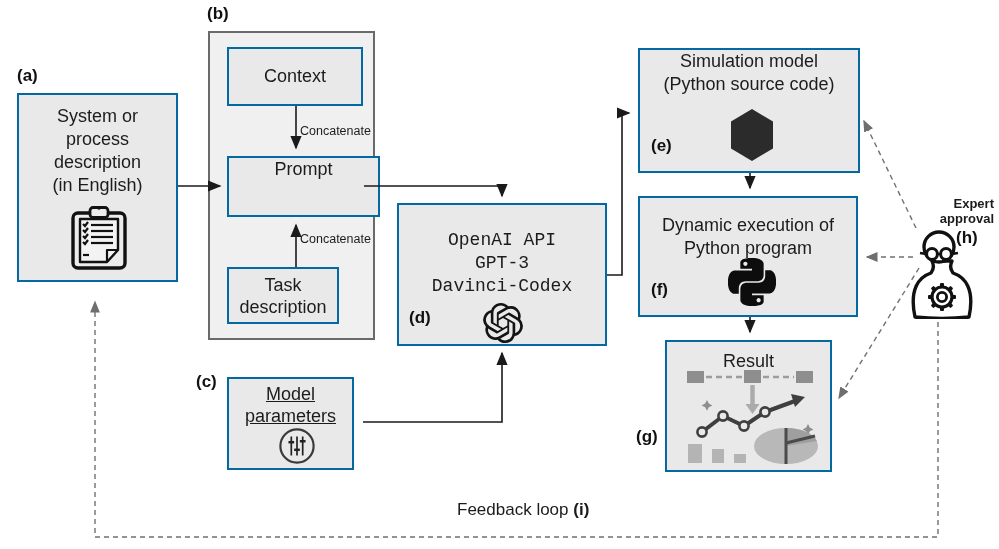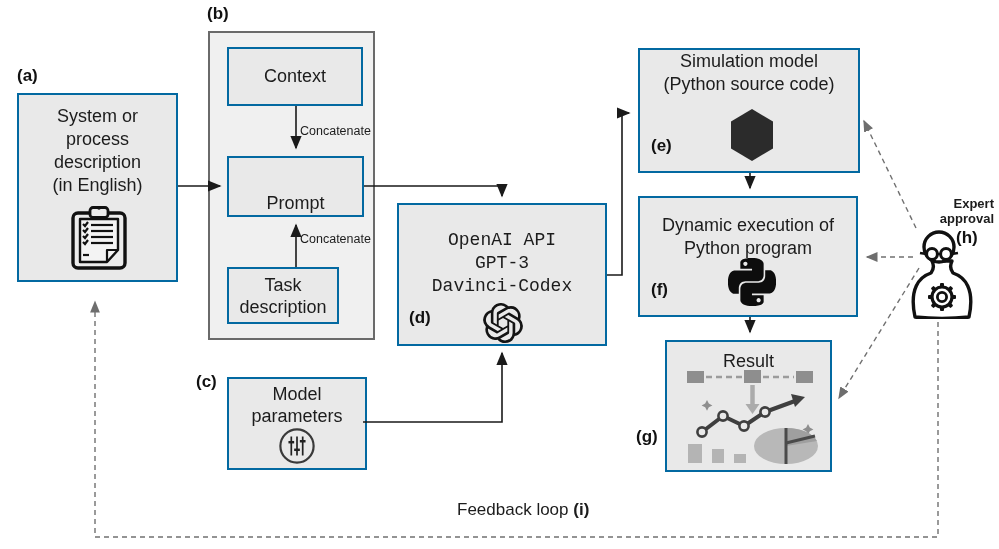--- a/index.html
+++ b/index.html
@@ -48,30 +48,30 @@
           <line x1="22" y1="38" x2="44" y2="38"></line>
         <line x1="14" y1="50" x2="20" y2="50"></line>
       </g>
     </svg>
   </div>
 
   <div class="box" style="left:227px;top:47px;width:136px;height:59px;display:flex;align-items:center;justify-content:center;">
     <div class="box-text">Context</div>
   </div>
 
-  <div class="box" style="left:227px;top:156px;width:137px;height:61px;display:flex;align-items:flex-end;justify-content:center;">
+  <div class="box" style="left:227px;top:156px;width:153px;height:61px;display:flex;align-items:flex-start;justify-content:center;">
     <div class="box-text">Prompt</div>
   </div>
 
   <div class="box" style="left:227px;top:267px;width:112px;height:57px;display:flex;align-items:center;justify-content:center;">
     <div class="box-text" style="line-height:22px;">Task
 description</div>
   </div>
 
-  <div class="box" style="left:227px;top:377px;width:140px;height:93px;">
+  <div class="box" style="left:227px;top:377px;width:127px;height:93px;text-decoration:underline;">
     <div class="box-text" style="padding-top:4px;line-height:22px;">Model
 parameters</div>
     <svg class="icon-abs" style="left:49px;top:48px;" width="38" height="38" viewBox="0 0 40 40">
       <circle cx="20" cy="20" r="17.5" fill="none" stroke="#3a3a3a" stroke-width="2.3"></circle>
       <g stroke="#222" stroke-width="1.8">
         <line x1="14" y1="10" x2="14" y2="30"></line>
         <line x1="20" y1="10" x2="20" y2="30"></line>
         <line x1="26" y1="10" x2="26" y2="30"></line>
       </g>
       <g stroke="#222" stroke-width="2.6">

